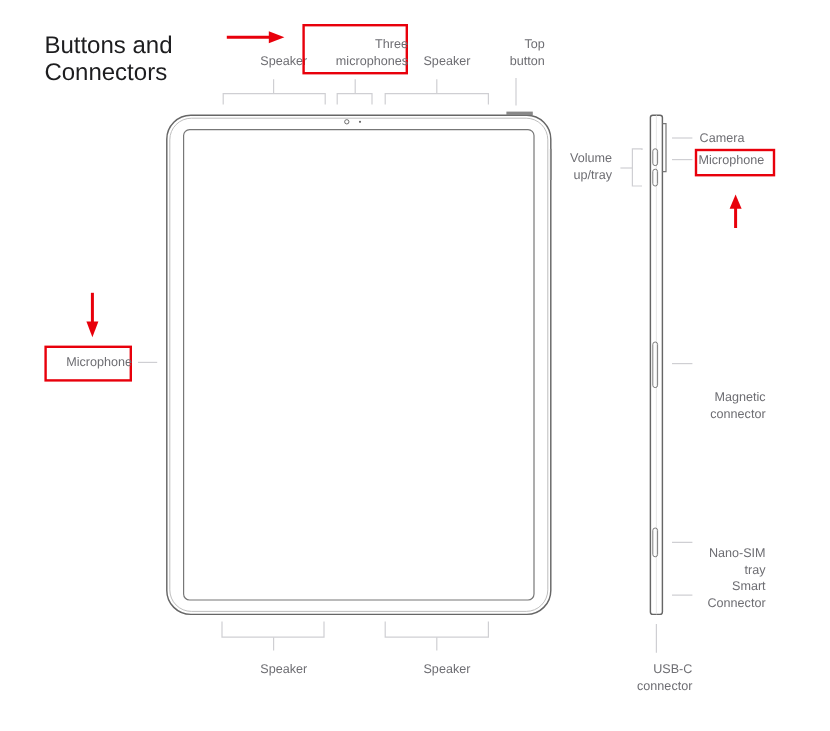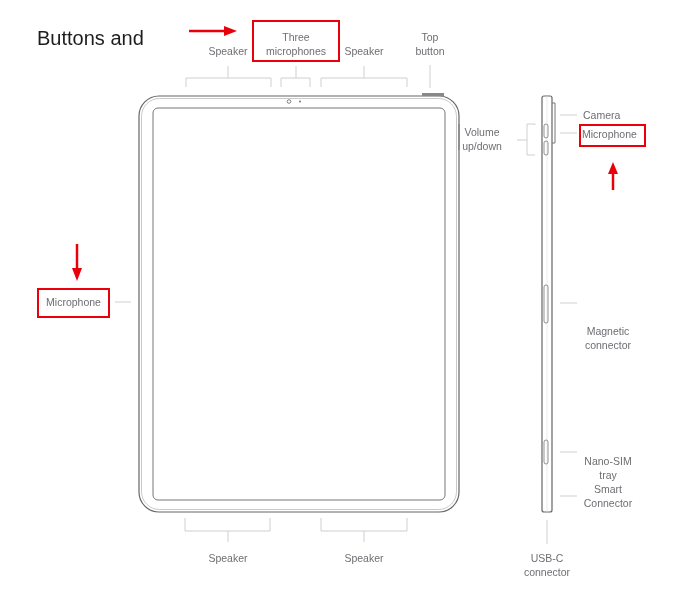--- a/index.html
+++ b/index.html
@@ -1,27 +1,28 @@
 <!DOCTYPE html>
 <html><head>
 <meta charset="utf-8">
 <style>
   html, body { margin:0; padding:0; background:#ffffff; }
   body { width:692px; height:609px; position:relative; overflow:hidden; font-family:"Liberation Sans", sans-serif; }
   .title { position:absolute; left:37px; top:27px; font-size:20px; font-weight:normal; color:#1d1d1f; line-height:23px; }
-  .lbl { position:absolute; font-size:10.5px; color:#6e6e73; line-height:14px; text-align:center; white-space:nowrap; }
+  .lbl { position:absolute; font-size:10.5px; color:#6e6e73; line-height:14px; text-align:right; white-space:nowrap; }
   .lbl.left { text-align:center; }
   .hl { position:absolute; border:2.5px solid #e8000b; box-sizing:border-box; }
   svg.art { position:absolute; left:0; top:0; }
 </style>
 </head>
 <body>
 
 <div class="title">
   <div>Buttons and</div>
+  <div>Connectors</div>
 </div>
 
 <svg class="art" width="692" height="609" viewBox="0 0 692 609">
 
   <g>
     <rect x="139" y="96" width="320" height="416" rx="20" ry="20" fill="none" stroke="#666" stroke-width="1.2"></rect>
     <rect x="141.5" y="98.5" width="315" height="411" rx="18" ry="18" fill="none" stroke="#bbb" stroke-width="0.8"></rect>
 
     <rect x="153" y="108" width="292" height="392" rx="5" ry="5" fill="none" stroke="#777" stroke-width="1"></rect>
 
@@ -97,21 +98,21 @@
 </div>
 
 <div class="hl" style="left:37px;top:288px;width:73px;height:30px;"></div>
 <div class="lbl" style="left:37px;top:295px;width:73px;">Microphone</div>
 
 <div class="lbl" style="left:200px;top:551px;width:56px;">Speaker</div>
 <div class="lbl" style="left:336px;top:551px;width:56px;">Speaker</div>
 
 <div class="lbl" style="left:454px;top:125px;width:56px;">
   <div>Volume</div>
-  <div>up/down</div>
+  <div>up/tray</div>
 </div>
 
 <div class="lbl left" style="left:583px;top:108px;">Camera</div>
 <div class="hl" style="left:579px;top:124px;width:67px;height:23px;"></div>
 <div class="lbl left" style="left:582px;top:127px;">Microphone</div>
 <div class="lbl" style="left:578px;top:289px;width:60px;margin-top:35px;">
   <div>Magnetic</div>
   <div>connector</div>
 </div>
 <div class="lbl" style="left:578px;top:438px;width:60px;margin-top:16px;">

